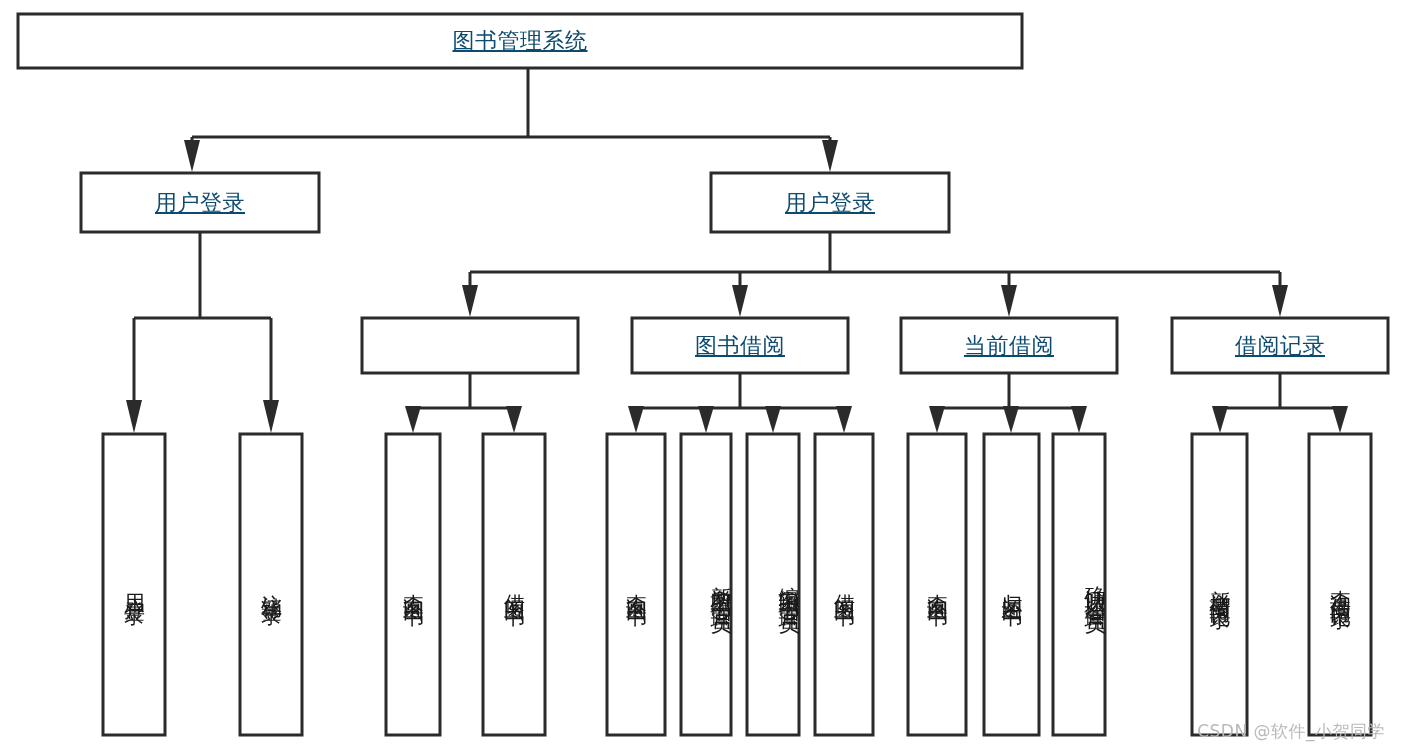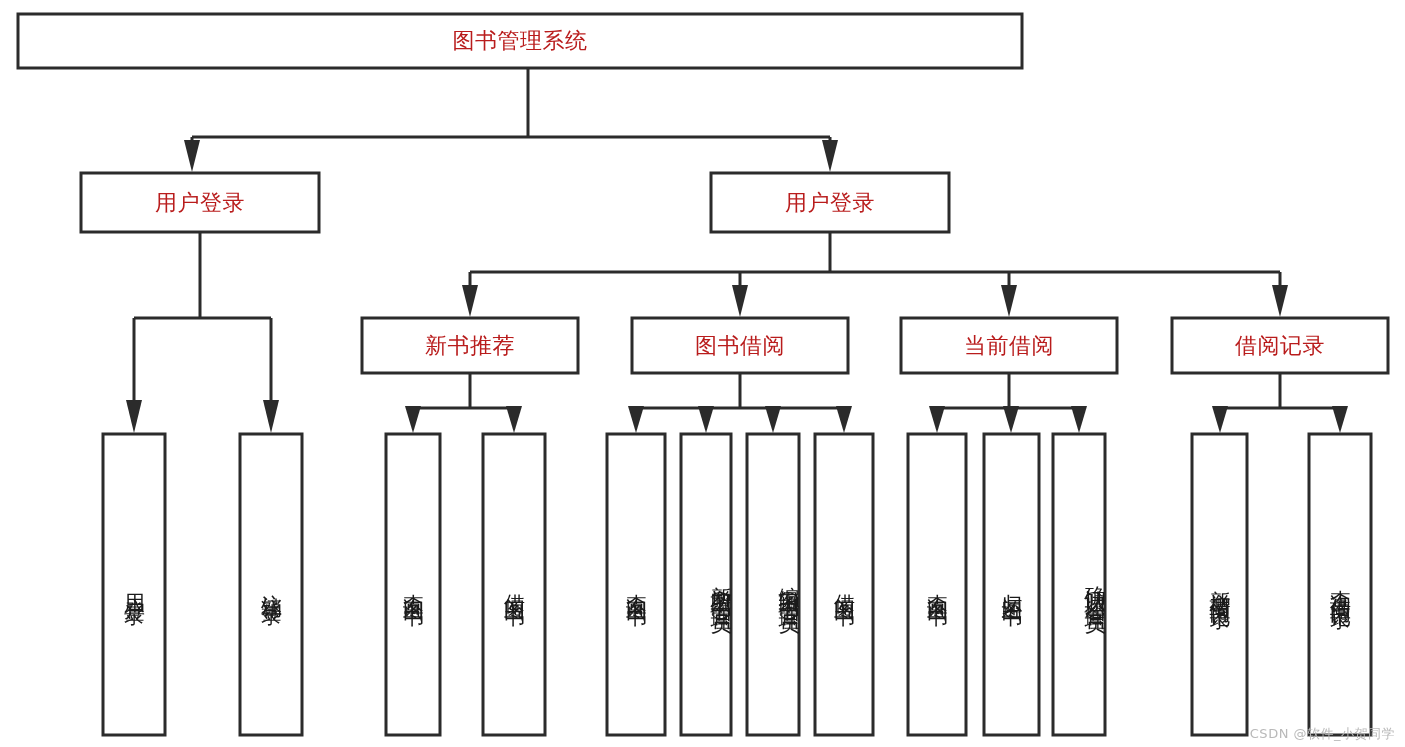--- a/index.html
+++ b/index.html
@@ -40,24 +40,25 @@
   .arrow-head {
     fill: #2b2b2b;
     stroke: none;
   }
   .node-label-h {
     position: absolute;
     display: flex;
     align-items: center;
     justify-content: center;
     font-size: 22px;
-    color: #b91c1c;
+    color: #0c4a6e;
     letter-spacing: 0.5px;
     white-space: nowrap;
     pointer-events: none;
+    text-decoration: underline;
   }
   .node-label-v {
     position: absolute;
     display: flex;
     align-items: center;
     justify-content: center;
     font-size: 21px;
     color: #1a1a1a;
     writing-mode: vertical-rl;
     text-orientation: upright;
@@ -65,23 +66,23 @@
     line-height: 1;
     pointer-events: none;
   }
   .node-label-v.align-top {
     align-items: flex-start;
     padding-top: 4px;
     box-sizing: border-box;
   }
   #watermark {
     position: absolute;
-    right: 10px;
+    right: 20px;
     bottom: 4px;
-    font-size: 13px;
+    font-size: 17px;
     color: #b9b9b9;
     letter-spacing: 0.5px;
     white-space: nowrap;
     pointer-events: none;
   }
 </style>
 </head>
 <body>
 
 <div id="diagram-root">
@@ -174,21 +175,20 @@
     <polygon class="arrow-head" points="1220,433 1212,406 1228,406"></polygon>
     <path class="edge-line" d="M 1340 408 L 1340 414"></path>
     <polygon class="arrow-head" points="1340,433 1332,406 1348,406"></polygon>
   </svg>
 
   <div class="node-label-h" style="left:18px; top:14px; width:1004px; height:54px;">图书管理系统</div>
 
   <div class="node-label-h" style="left:81px; top:173px; width:238px; height:59px;">用户登录</div>
   <div class="node-label-h" style="left:711px; top:173px; width:238px; height:59px;">用户登录</div>
 
-  <div class="node-label-h" style="left:362px; top:318px; width:216px; height:55px;">新书推荐</div>
   <div class="node-label-h" style="left:632px; top:318px; width:216px; height:55px;text-align:center;">图书借阅</div>
   <div class="node-label-h" style="left:901px; top:318px; width:216px; height:55px;">当前借阅</div>
   <div class="node-label-h" style="left:1172px; top:318px; width:216px; height:55px;">借阅记录</div>
 
   <div class="node-label-v" style="left:103px; top:434px; width:62px; height:301px;">用户登录</div>
   <div class="node-label-v" style="left:240px; top:434px; width:62px; height:301px;">注销登录</div>
 
   <div class="node-label-v" style="left:386px; top:434px; width:54px; height:301px;">查询图书</div>
   <div class="node-label-v" style="left:483px; top:434px; width:62px; height:301px;">借阅图书</div>
 

